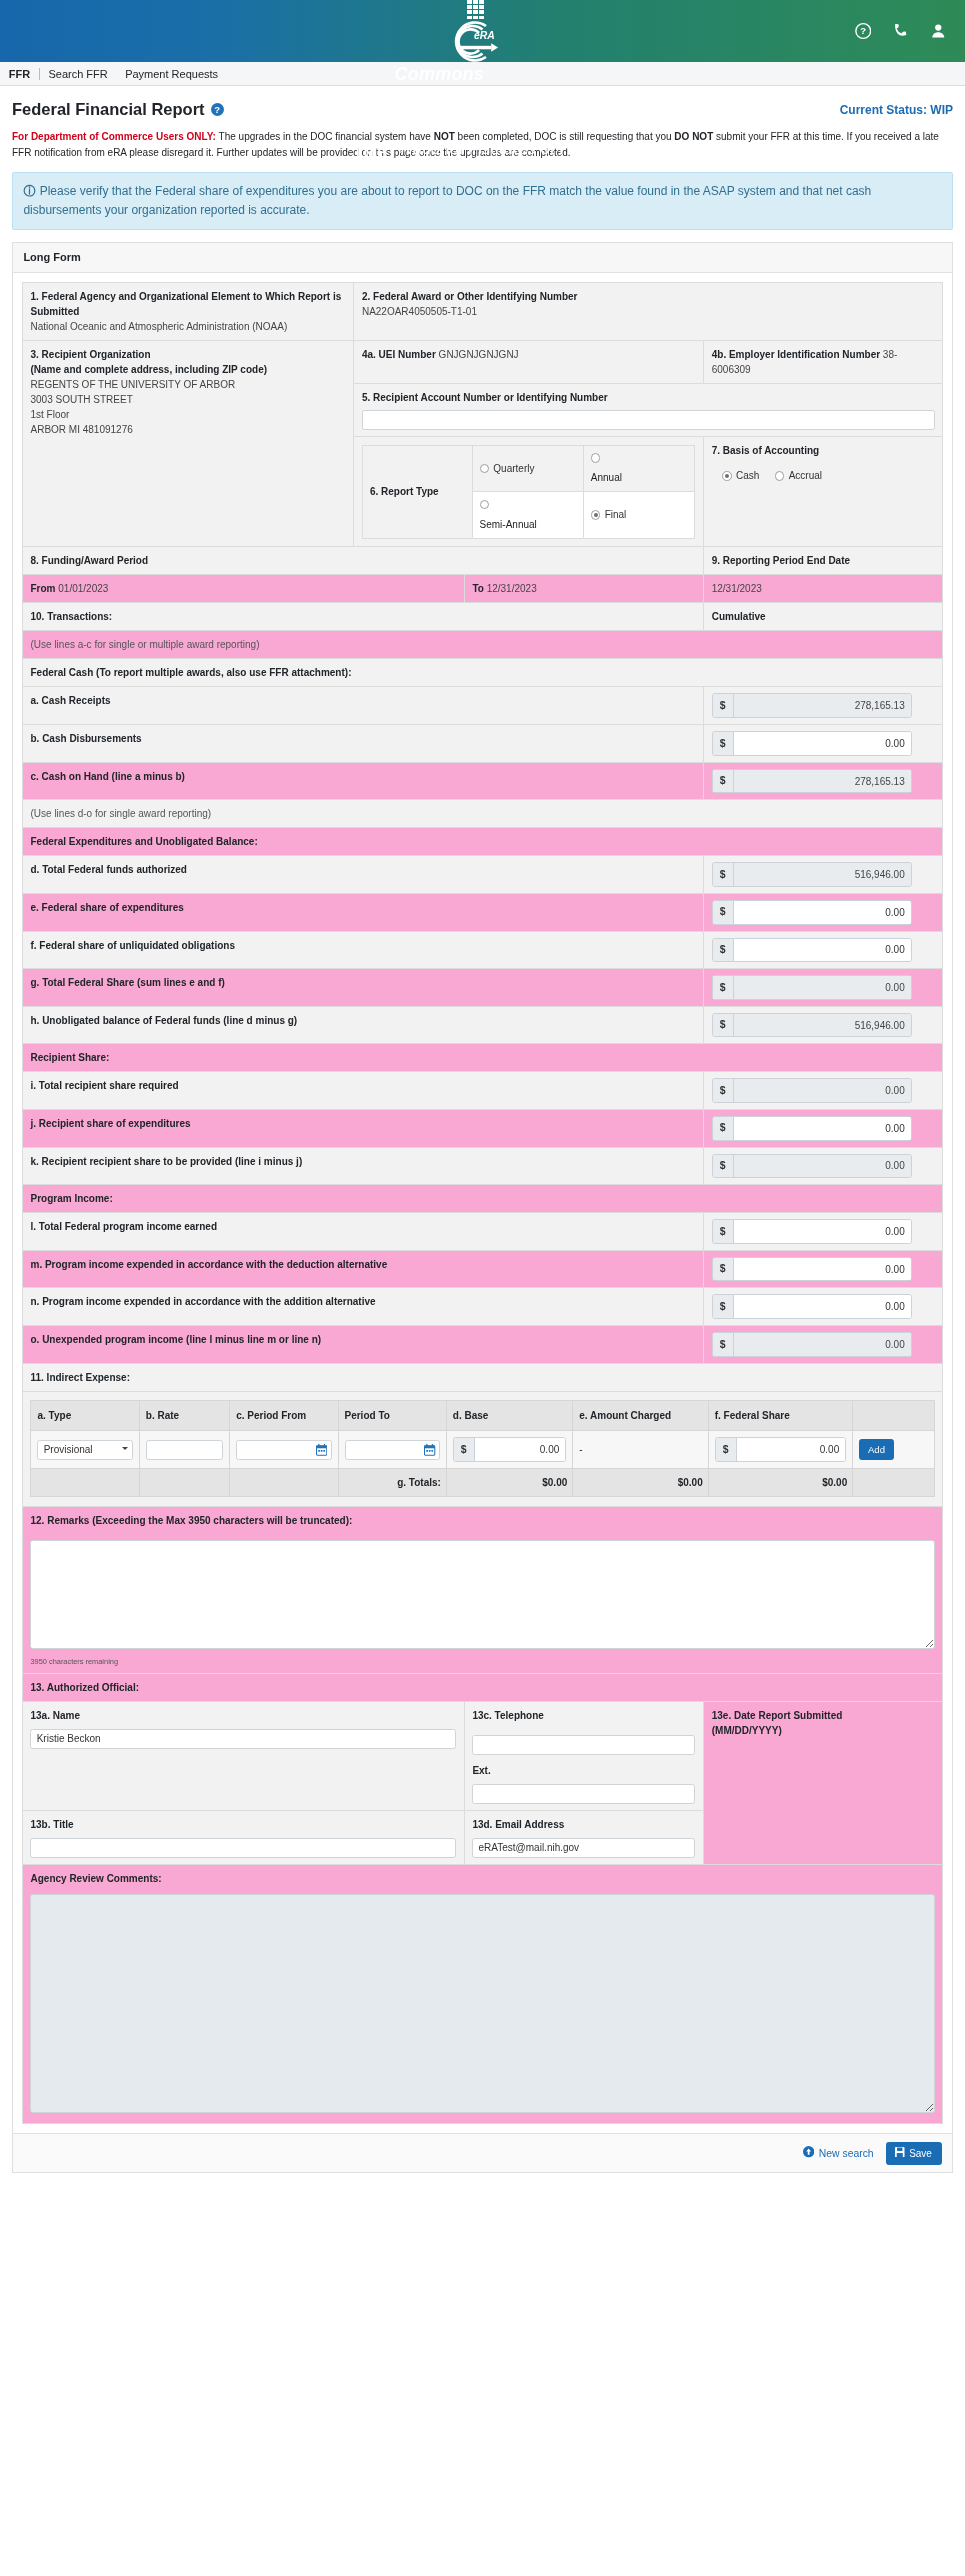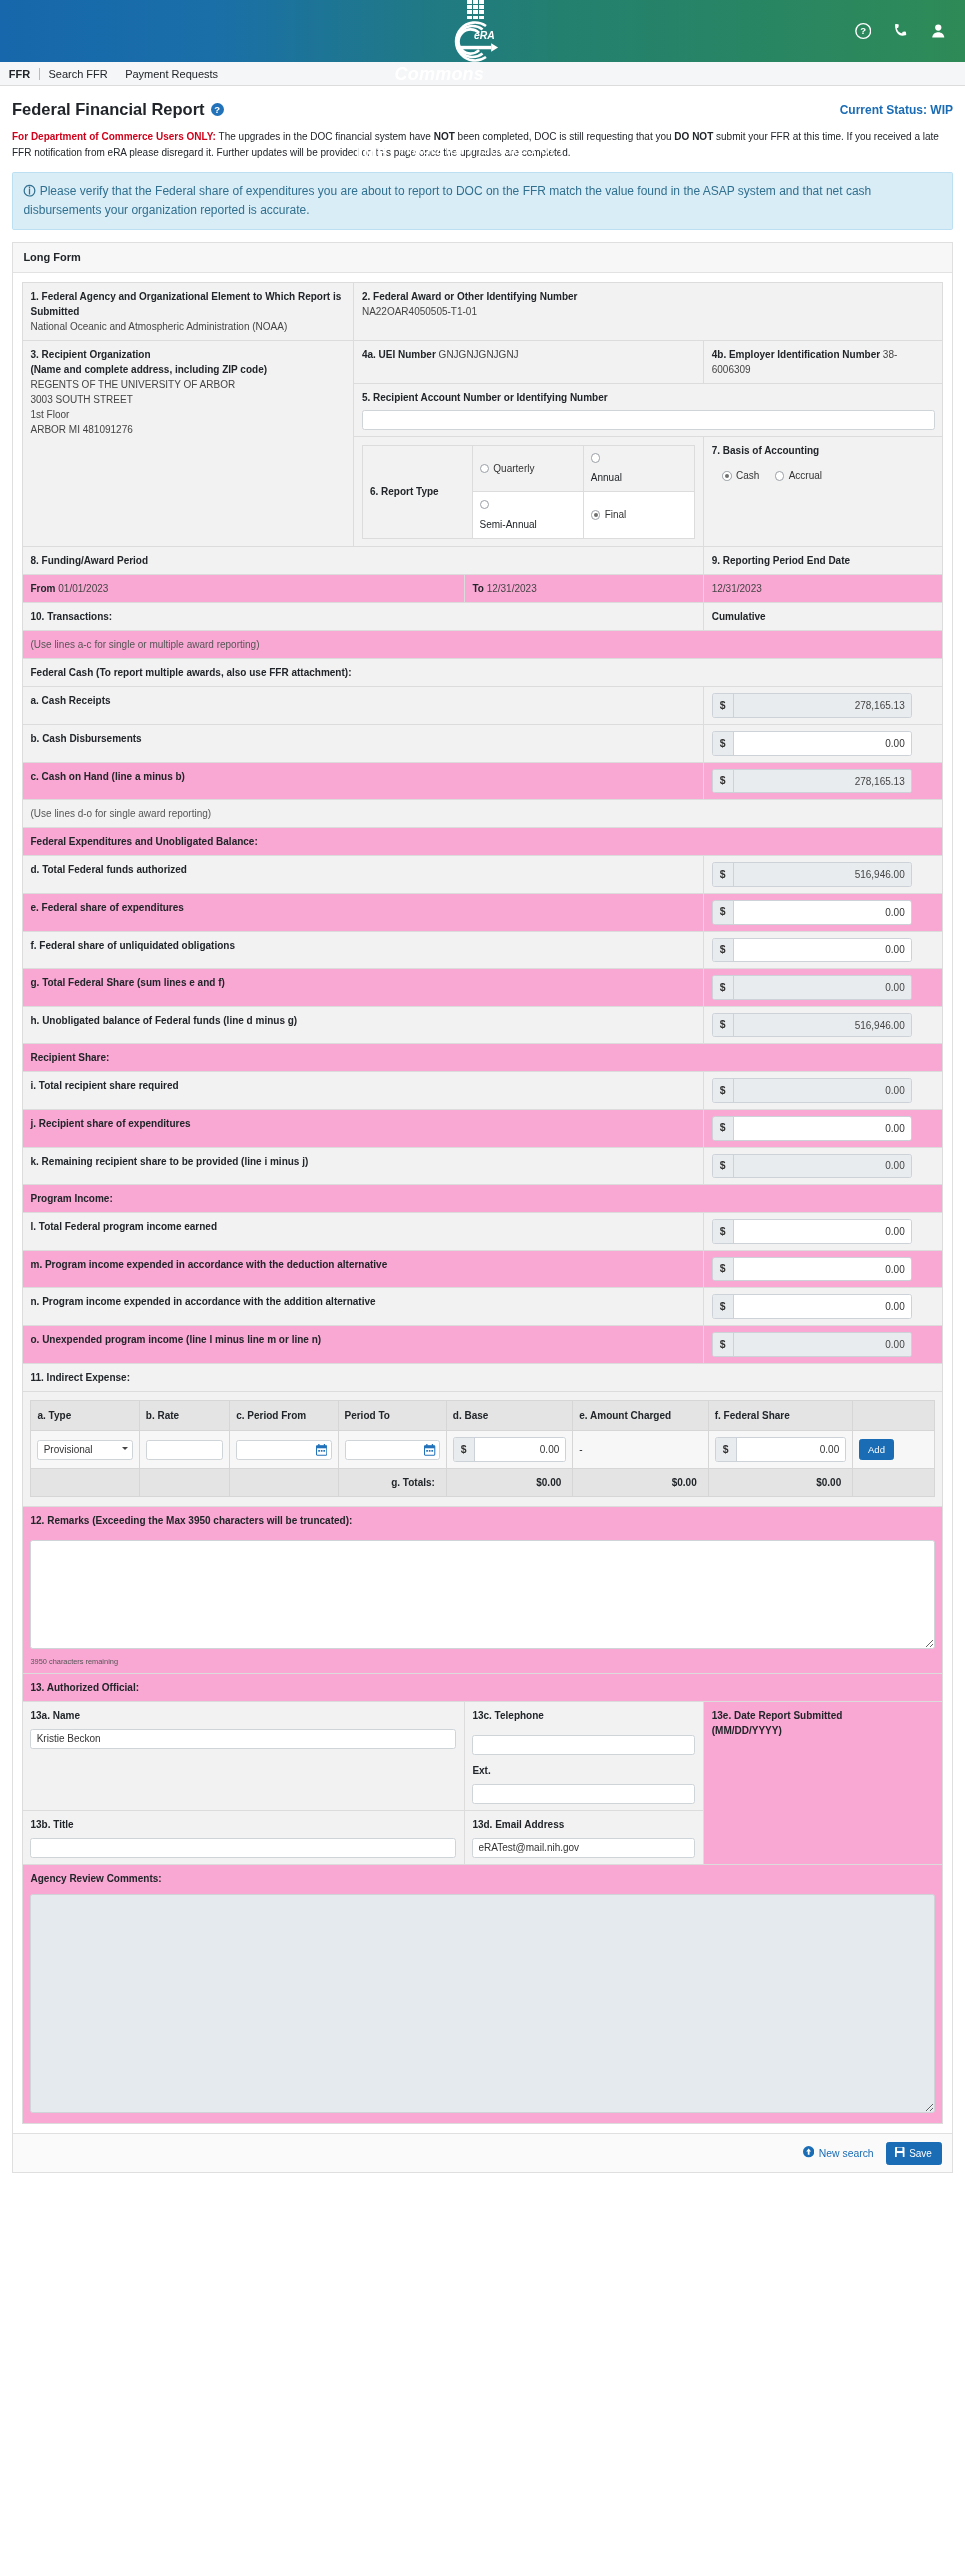--- a/index.html
+++ b/index.html
@@ -111,21 +111,21 @@
   table.rtype{border-collapse:collapse;width:100%;table-layout:fixed;}
   table.rtype td{border:0.9px solid #dcdcdc;font-size:10px;padding:6px 7px;vertical-align:middle;background:#f2f2f2;}
   table.rtype td.lblcell{font-weight:bold;width:33%;}
   .opt{display:flex;align-items:center;gap:4.3px;color:#333;}
   table.ind{width:100%;border-collapse:collapse;table-layout:fixed;}
   table.ind th{
     background:#e4e4e4;border:0.9px solid #d6d6d6;font-size:10px;font-weight:bold;
     text-align:left;padding:7px 6px;color:#212529;margin-top:24px;
   }
   table.ind td{border:0.9px solid #d6d6d6;padding:6px;font-size:10px;background:#f7f7f7;vertical-align:middle;}
-  table.ind td.totrow{background:#e4e4e4;font-weight:bold;text-align:right;padding:6px 11px;}
+  table.ind td.totrow{background:#e4e4e4;font-weight:bold;text-align:right;padding:6px 5px;}
   table.ind td.totblank{background:#e4e4e4;}
   .sel{
     appearance:none;-webkit-appearance:none;border:0.9px solid #cfd4d8;border-radius:2.6px;
     background:#fff;font-family:"Liberation Sans", sans-serif;font-size:10px;color:#333;
     padding:3.5px 14px 3.5px 5.2px;width:100%;
   }
   .selwrap{position:relative;}
   .selwrap::after{content:"";position:absolute;right:5.2px;top:7.8px;border-left:3px solid transparent;border-right:3px solid transparent;border-top:3.9px solid #444;pointer-events:none;}
   .dateinp{position:relative;}
   .dateinp input{padding-right:17.4px;}
@@ -508,21 +508,21 @@
           <td class="white" colspan="4"><span class="lbl">j. Recipient share of expenditures</span></td>
           <td class="white" colspan="2">
             <div class="money">
                   <span class="sym">$</span>
                   <input type="text" value="0.00" style="">
                 </div>
           </td>
         </tr>
 
         <tr>
-          <td class="gray" colspan="4"><span class="lbl">k. Remaining recipient share to be provided (line i minus j)</span></td>
+          <td class="gray" colspan="4"><span class="lbl">k. Recipient recipient share to be provided (line i minus j)</span></td>
           <td class="gray" colspan="2">
             <div class="money readonly">
                   <span class="sym">$</span>
                   <input type="text" class="ro" readonly="" value="0.00" style="">
                 </div>
           </td>
         </tr>
 
         <tr>
           <td class="white" colspan="6">

